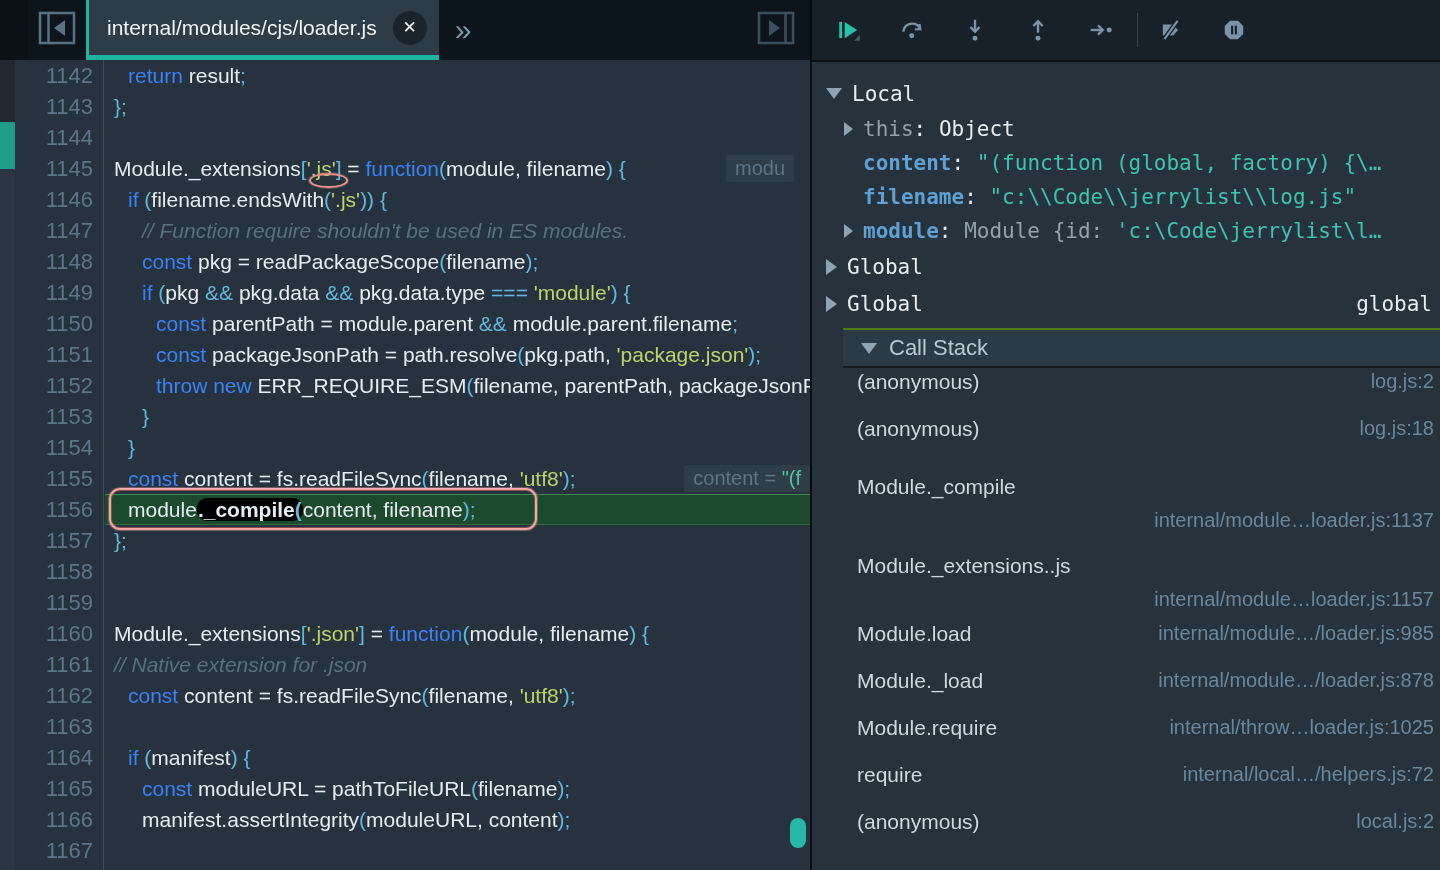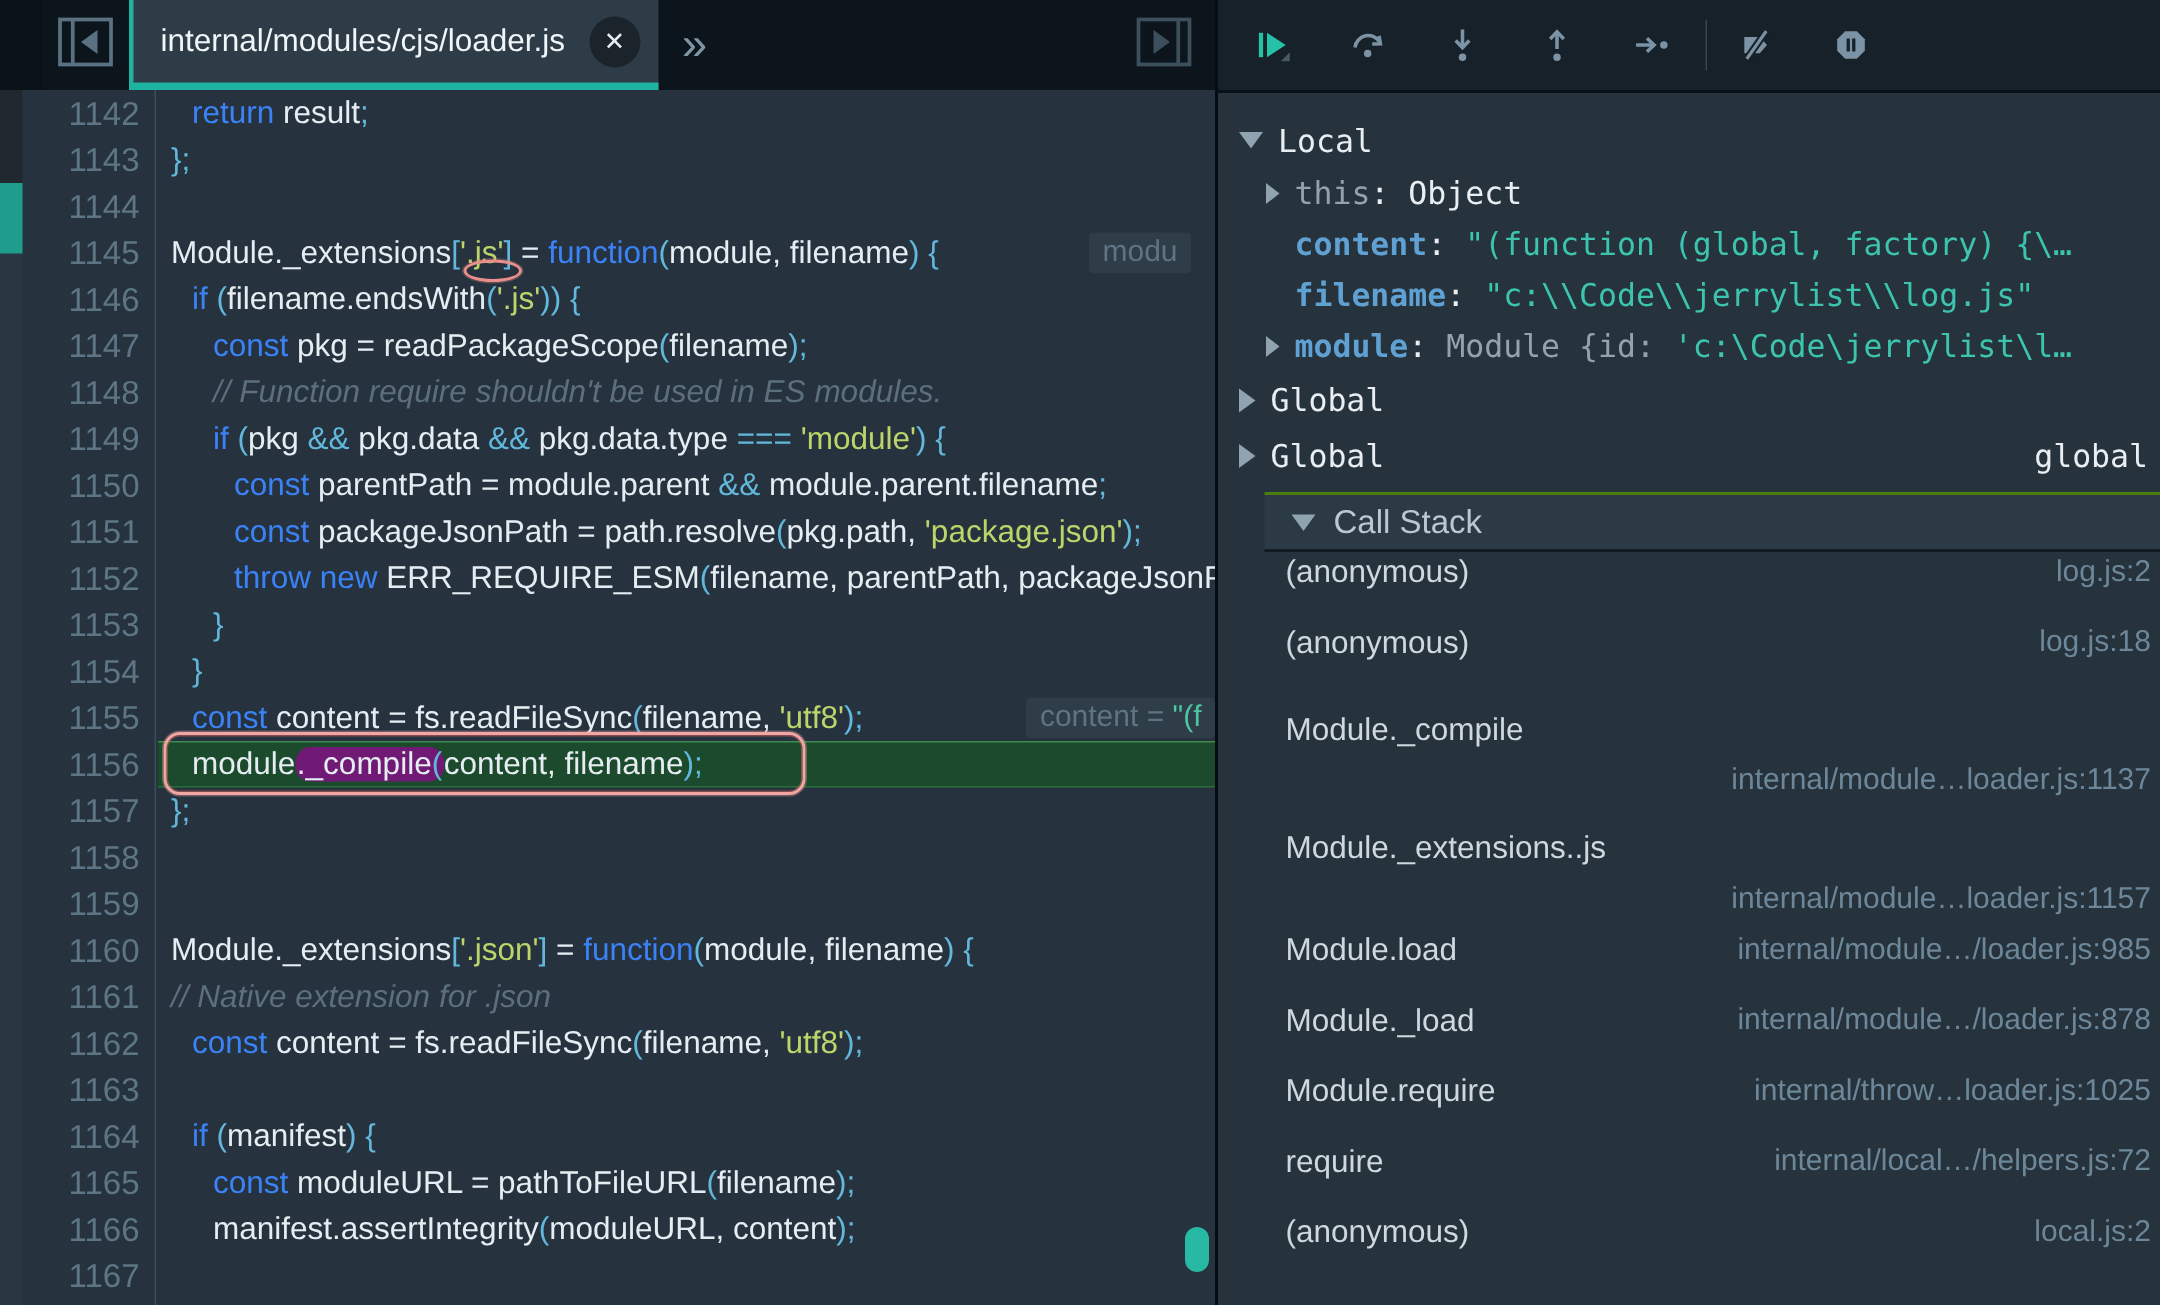--- a/index.html
+++ b/index.html
@@ -27,21 +27,21 @@
   .code-col { position:absolute; left:105px; top:0; right:0; height:810px; }
   .code-line { position:relative; height:31px; line-height:31px; white-space:pre; font-size:21px; color:#E6EDF2; overflow:visible; cursor:text; }
 
   .tk-pl  { color:#E6EDF2; }
   .tk-kw  { color:#3b82f6; }
   .tk-pun { color:#62B8DC; }
   .tk-str { color:#BCD46A; }
   .tk-com { color:#5C6F7D; font-style:italic; }
 
   .exec { background:#1C4A2C; box-shadow: inset 0 1px 0 #3F8A4E, inset 0 -1px 0 #2C6B3C; }
-  .tk-hl-bright { background:#701a75; border-radius:10px; padding:0 1px; }
+  .tk-hl-bright { background:#000000; border-radius:10px; padding:0 1px;font-weight:bold; }
   .exec-frame { position:absolute; left:4px; top:-6px; width:428px; height:42px; border:2px solid #F2A6A3; border-radius:11px; box-shadow: 0 0 0 1px rgba(255,170,170,.35), inset 0 0 0 1px rgba(205,95,95,.55); pointer-events:none; }
 
   .tk-oval { position:relative; }
   .tk-oval::after { content:""; position:absolute; left:8px; right:-6px; bottom:-8px; height:11px; border:2px solid #E98F8C; border-radius:50%; box-shadow:0 0 0 1px rgba(233,143,140,.3); }
 
   .inline-widget { position:absolute; top:2px; height:27px; background:#2F3D48; border-radius:3px; color:#5F7483; padding:0 9px; font-size:20px; line-height:27px; overflow:hidden; white-space:pre; }
   .iw-str { color:#4CC79F; }
 
   .scroll-thumb { position:absolute; right:4px; top:758px; width:16px; height:30px; border-radius:8px; background:#28B9A4; cursor:grab; }
 
@@ -141,22 +141,22 @@
           <div class="gutter-num">1166</div>
           <div class="gutter-num">1167</div>
           <div class="gutter-num">1168</div>
         </div>
       <div class="code-col">
           <div class="code-line" style="padding-left: 23px;"><span class="tk-kw">return </span><span class="tk-pl">result</span><span class="tk-pun">;</span></div>
           <div class="code-line" style="padding-left: 9px;"><span class="tk-pun">};</span></div>
           <div class="code-line" style="padding-left: 9px;"></div>
           <div class="code-line" style="padding-left: 9px;"><span class="tk-pl">Module._extensions</span><span class="tk-oval"><span class="tk-pun">[</span><span class="tk-str">'.js'</span><span class="tk-pun">]</span></span><span class="tk-pl"> = </span><span class="tk-kw">function</span><span class="tk-pun">(</span><span class="tk-pl">module, filename</span><span class="tk-pun">) {</span><span class="inline-widget" style="right: 16px; max-width: 78px;"><span>modu</span></span></div>
           <div class="code-line" style="padding-left: 23px;"><span class="tk-kw">if </span><span class="tk-pun">(</span><span class="tk-pl">filename.endsWith</span><span class="tk-pun">(</span><span class="tk-str">'.js'</span><span class="tk-pun">)) {</span></div>
+          <div class="code-line" style="padding-left: 37px;"><span class="tk-com">// Function require shouldn't be used in ES modules.</span></div>
           <div class="code-line" style="padding-left: 37px;"><span class="tk-kw">const </span><span class="tk-pl">pkg = readPackageScope</span><span class="tk-pun">(</span><span class="tk-pl">filename</span><span class="tk-pun">);</span></div>
-          <div class="code-line" style="padding-left: 37px;"><span class="tk-com">// Function require shouldn't be used in ES modules.</span></div>
           <div class="code-line" style="padding-left: 37px;"><span class="tk-kw">if </span><span class="tk-pun">(</span><span class="tk-pl">pkg </span><span class="tk-pun">&amp;&amp; </span><span class="tk-pl">pkg.data </span><span class="tk-pun">&amp;&amp; </span><span class="tk-pl">pkg.data.type </span><span class="tk-pun">=== </span><span class="tk-str">'module'</span><span class="tk-pun">) {</span></div>
           <div class="code-line" style="padding-left: 51px;"><span class="tk-kw">const </span><span class="tk-pl">parentPath = module.parent </span><span class="tk-pun">&amp;&amp; </span><span class="tk-pl">module.parent.filename</span><span class="tk-pun">;</span></div>
           <div class="code-line" style="padding-left: 51px;"><span class="tk-kw">const </span><span class="tk-pl">packageJsonPath = path.resolve</span><span class="tk-pun">(</span><span class="tk-pl">pkg.path, </span><span class="tk-str">'package.json'</span><span class="tk-pun">);</span></div>
           <div class="code-line" style="padding-left: 51px;"><span class="tk-kw">throw new </span><span class="tk-pl">ERR_REQUIRE_ESM</span><span class="tk-pun">(</span><span class="tk-pl">filename, parentPath, packageJsonPath</span></div>
           <div class="code-line" style="padding-left: 37px;"><span class="tk-pun">}</span></div>
           <div class="code-line" style="padding-left: 23px;"><span class="tk-pun">}</span></div>
           <div class="code-line" style="padding-left: 23px;"><span class="tk-kw">const </span><span class="tk-pl">content = fs.readFileSync</span><span class="tk-pun">(</span><span class="tk-pl">filename, </span><span class="tk-str">'utf8'</span><span class="tk-pun">);</span><span class="inline-widget" style="right: 0px; max-width: 160px;"><span>content = </span><span class="iw-str">"(f</span></span></div>
           <div class="code-line exec" style="padding-left: 23px;"><div class="exec-frame"></div><span class="tk-pl">module</span><span class="tk-hl-bright"><span class="tk-pl">._compile</span><span class="tk-pun">(</span></span><span class="tk-pl">content, filename</span><span class="tk-pun">);</span></div>
           <div class="code-line" style="padding-left: 9px;"><span class="tk-pun">};</span></div>
           <div class="code-line" style="padding-left: 9px;"></div>

